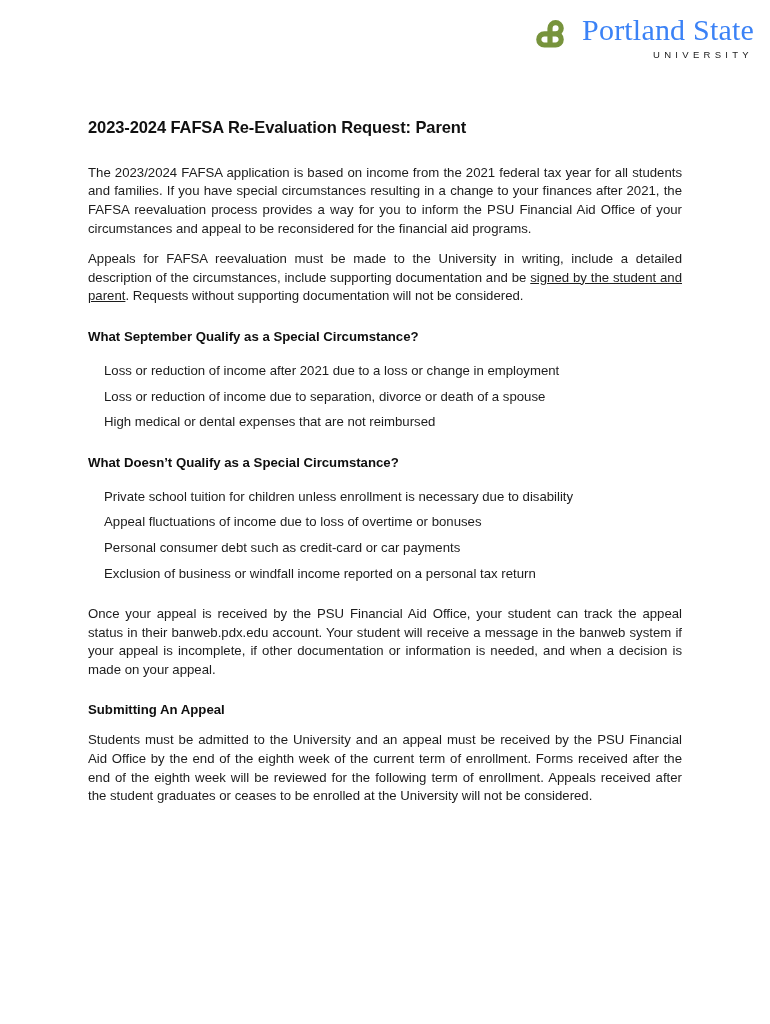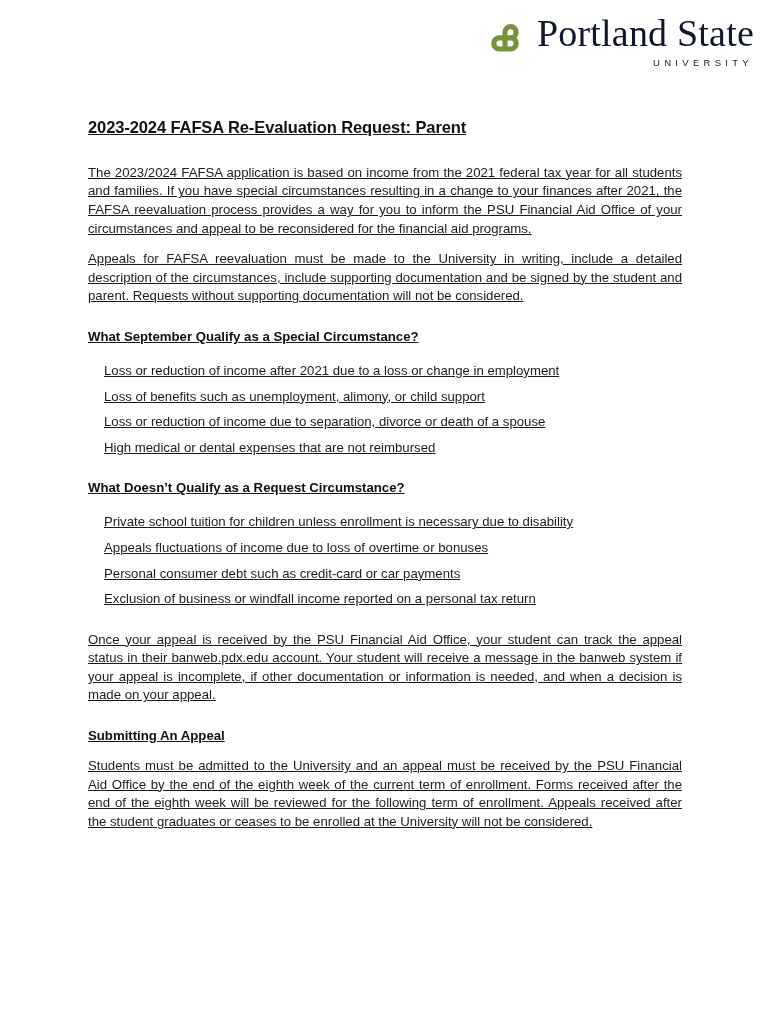--- a/index.html
+++ b/index.html
@@ -39,43 +39,42 @@
     display: block;
   }
   .logo-words {
     display: flex;
     flex-direction: column;
     align-items: flex-end;
     line-height: 1;
   }
   .logo-wordmark {
     font-family: "Liberation Serif", serif;
-    font-size: 38px;
+    font-size: 30px;
     letter-spacing: 0.2px;
-    color: #0f172a;
+    color: #3b82f6;
     line-height: 1.05;
     white-space: nowrap;
   }
   .logo-sub {
     font-family: "Liberation Sans", sans-serif;
     font-size: 9.5px;
     letter-spacing: 4.3px;
     color: #1a1a1a;
     margin-top: 4px;
     margin-right: 1px;
     white-space: nowrap;
   }
 
   
   .doc {
     position: absolute;
     left: 88px;
     top: 118px;
     width: 594px;
-    text-decoration: underline;
   }
 
   .doc-title {
     font-size: 16.5px;
     font-weight: bold;
     letter-spacing: -0.1px;
     color: #111111;
     margin: 0 0 26px 0;
     line-height: 1.2;
   }
@@ -148,31 +147,30 @@
     <h1 class="doc-title">2023-2024 FAFSA Re-Evaluation Request: Parent</h1>
 
     <p class="para">The 2023/2024 FAFSA application is based on income from the 2021 federal tax year for all students and families. If you have special circumstances resulting in a change to your finances after 2021, the FAFSA reevaluation process provides a way for you to inform the PSU Financial Aid Office of your circumstances and appeal to be reconsidered for the financial aid programs.</p>
 
     <p class="para"><span> Appeals for FAFSA reevaluation must be made to the University in writing, include a detailed description of the circumstances, include supporting documentation and be </span><span class="u-line">signed by the student and parent</span><span>. Requests without supporting documentation will not be considered.</span></p>
 
     <div class="section">
       <h2 class="section-heading">What September Qualify as a Special Circumstance?</h2>
       <ul class="plain-list">
         <li>Loss or reduction of income after 2021 due to a loss or change in employment</li>
-        <li>Loss of benefits such as unemployment, alimony, or child support</li>
         <li>Loss or reduction of income due to separation, divorce or death of a spouse</li>
         <li>High medical or dental expenses that are not reimbursed</li>
       </ul>
     </div>
 
     <div class="section">
-      <h2 class="section-heading tight">What Doesn’t Qualify as a Request Circumstance?</h2>
+      <h2 class="section-heading tight">What Doesn’t Qualify as a Special Circumstance?</h2>
       <ul class="plain-list">
         <li>Private school tuition for children unless enrollment is necessary due to disability</li>
-        <li>Appeals fluctuations of income due to loss of overtime or bonuses</li>
+        <li>Appeal fluctuations of income due to loss of overtime or bonuses</li>
         <li>Personal consumer debt such as credit-card or car payments</li>
         <li>Exclusion of business or windfall income reported on a personal tax return</li>
       </ul>
     </div>
 
     <div class="section">
       <p class="para last-of-block">Once your appeal is received by the PSU Financial Aid Office, your student can track the appeal status in their banweb.pdx.edu account.  Your student will receive a message in the banweb system if your appeal is incomplete, if other documentation or information is needed, and when a decision is made on your appeal.</p>
     </div>
 
     <div class="section">

